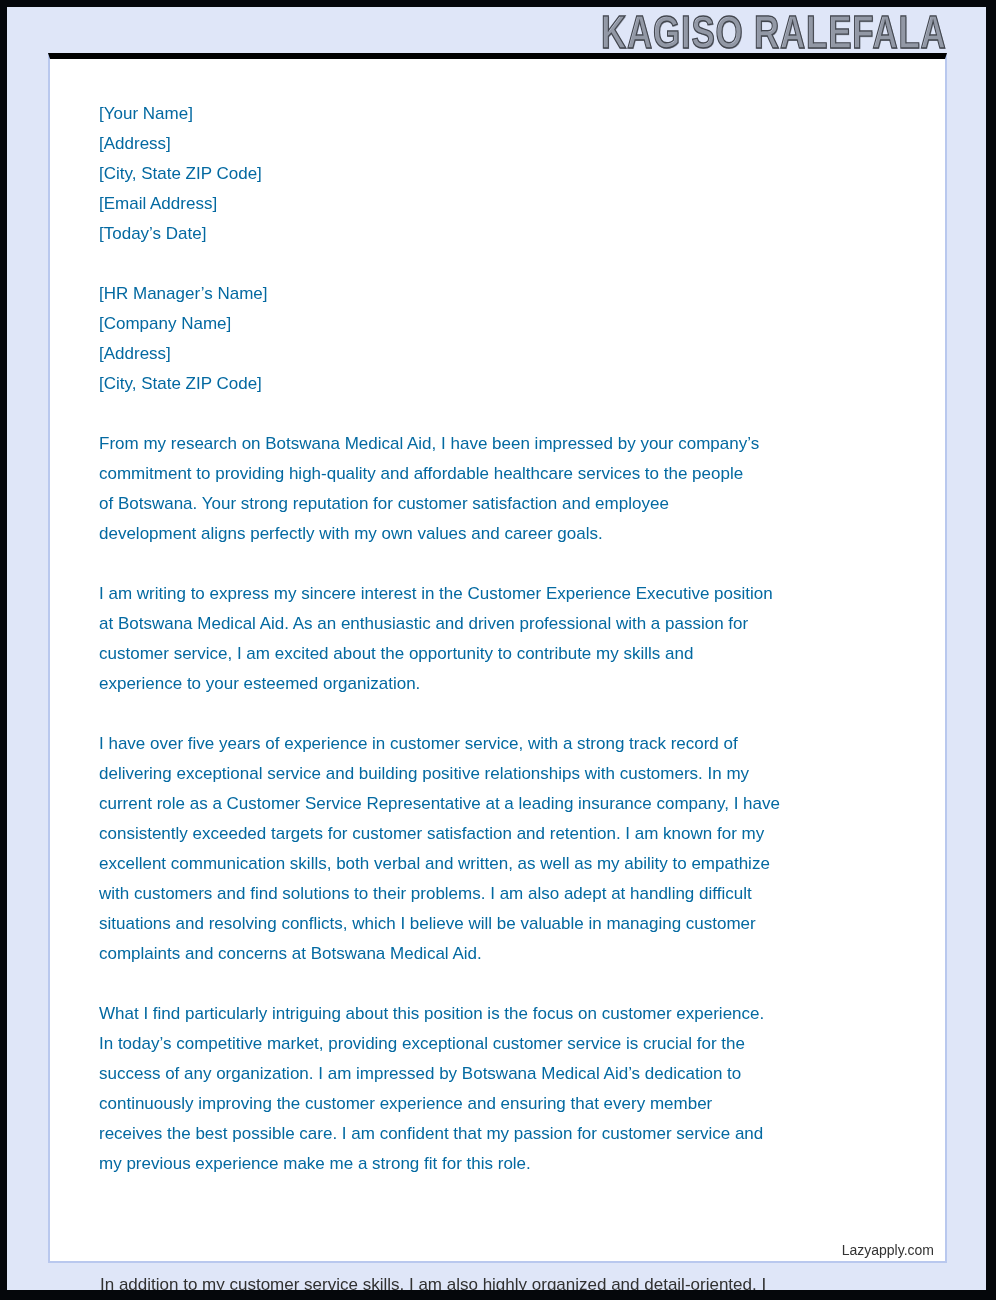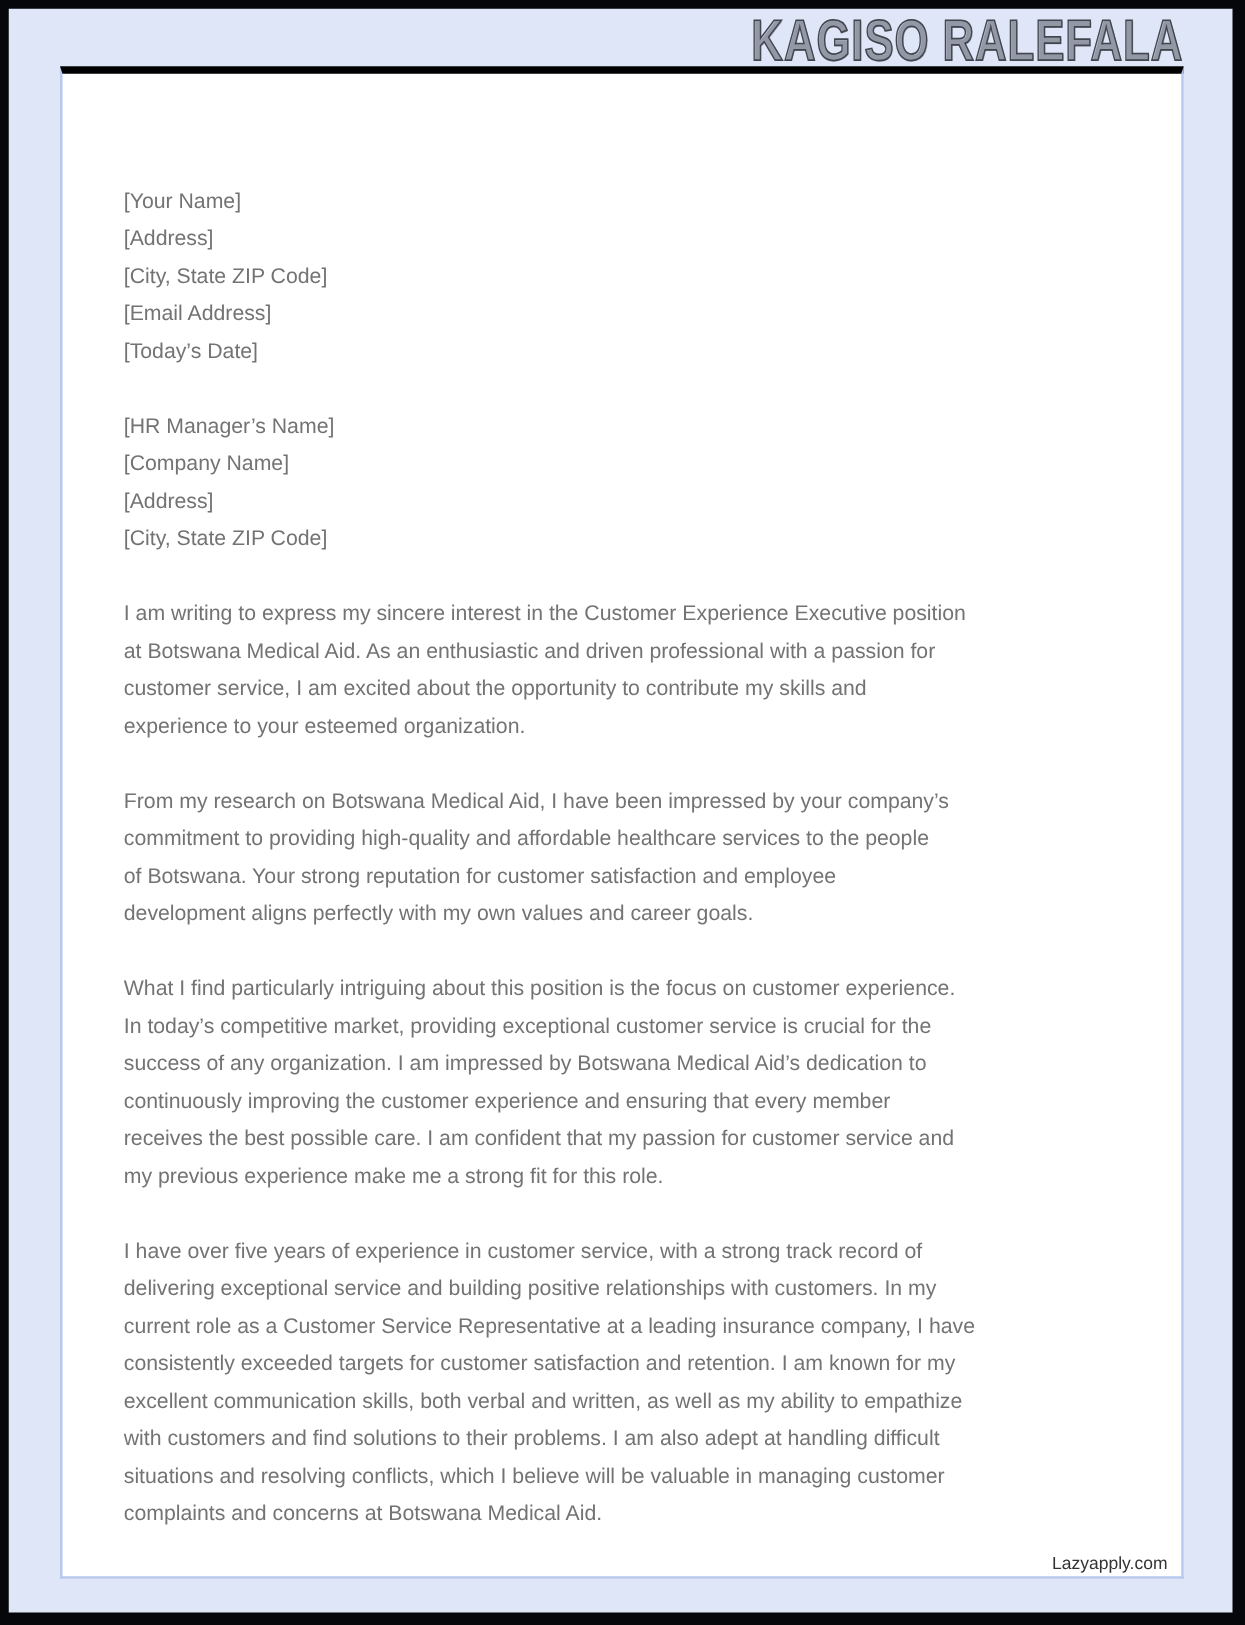--- a/index.html
+++ b/index.html
@@ -57,22 +57,21 @@
     border-left: 2px solid #b9c8ee;
     border-right: 2px solid #b9c8ee;
     border-bottom: 2px solid #b9c8ee;
     z-index: 2;
   }
 
   .letter-body {
     padding: 40px 72px 0 49px;
     font-size: 17px;
     line-height: 30px;
-    color: #737373;
-    margin-top: 47px;
+    color: #0369a1;
   }
 
   .letter-body p {
     white-space: pre-line;      
     margin: 0 0 30px 0;
   }
 
   .watermark {
     position: absolute;
     right: 11px;
@@ -107,42 +106,43 @@
     <div class="letter-body">
       <p>[Your Name]
 [Address]
 [City, State ZIP Code]
 [Email Address]
 [Today’s Date]</p>
       <p>[HR Manager’s Name]
 [Company Name]
 [Address]
 [City, State ZIP Code]</p>
+      <p>From my research on Botswana Medical Aid, I have been impressed by your company’s
+commitment to providing high-quality and affordable healthcare services to the people
+of Botswana. Your strong reputation for customer satisfaction and employee
+development aligns perfectly with my own values and career goals.</p>
       <p>I am writing to express my sincere interest in the Customer Experience Executive position
 at Botswana Medical Aid. As an enthusiastic and driven professional with a passion for
 customer service, I am excited about the opportunity to contribute my skills and
 experience to your esteemed organization.</p>
-      <p>From my research on Botswana Medical Aid, I have been impressed by your company’s
-commitment to providing high-quality and affordable healthcare services to the people
-of Botswana. Your strong reputation for customer satisfaction and employee
-development aligns perfectly with my own values and career goals.</p>
-      <p>What I find particularly intriguing about this position is the focus on customer experience.
-In today’s competitive market, providing exceptional customer service is crucial for the
-success of any organization. I am impressed by Botswana Medical Aid’s dedication to
-continuously improving the customer experience and ensuring that every member
-receives the best possible care. I am confident that my passion for customer service and
-my previous experience make me a strong fit for this role.</p>
       <p>I have over five years of experience in customer service, with a strong track record of
 delivering exceptional service and building positive relationships with customers. In my
 current role as a Customer Service Representative at a leading insurance company, I have
 consistently exceeded targets for customer satisfaction and retention. I am known for my
 excellent communication skills, both verbal and written, as well as my ability to empathize
 with customers and find solutions to their problems. I am also adept at handling difficult
 situations and resolving conflicts, which I believe will be valuable in managing customer
 complaints and concerns at Botswana Medical Aid.</p>
+      <p>What I find particularly intriguing about this position is the focus on customer experience.
+In today’s competitive market, providing exceptional customer service is crucial for the
+success of any organization. I am impressed by Botswana Medical Aid’s dedication to
+continuously improving the customer experience and ensuring that every member
+receives the best possible care. I am confident that my passion for customer service and
+my previous experience make me a strong fit for this role.</p>
     </div>
 
     <div class="watermark">Lazyapply.com</div>
   </div>
 
+  <div class="overflow-line">In addition to my customer service skills, I am also highly organized and detail-oriented. I</div>
 
   <div class="outer-frame"></div>
 </div>
 
 </body></html>

